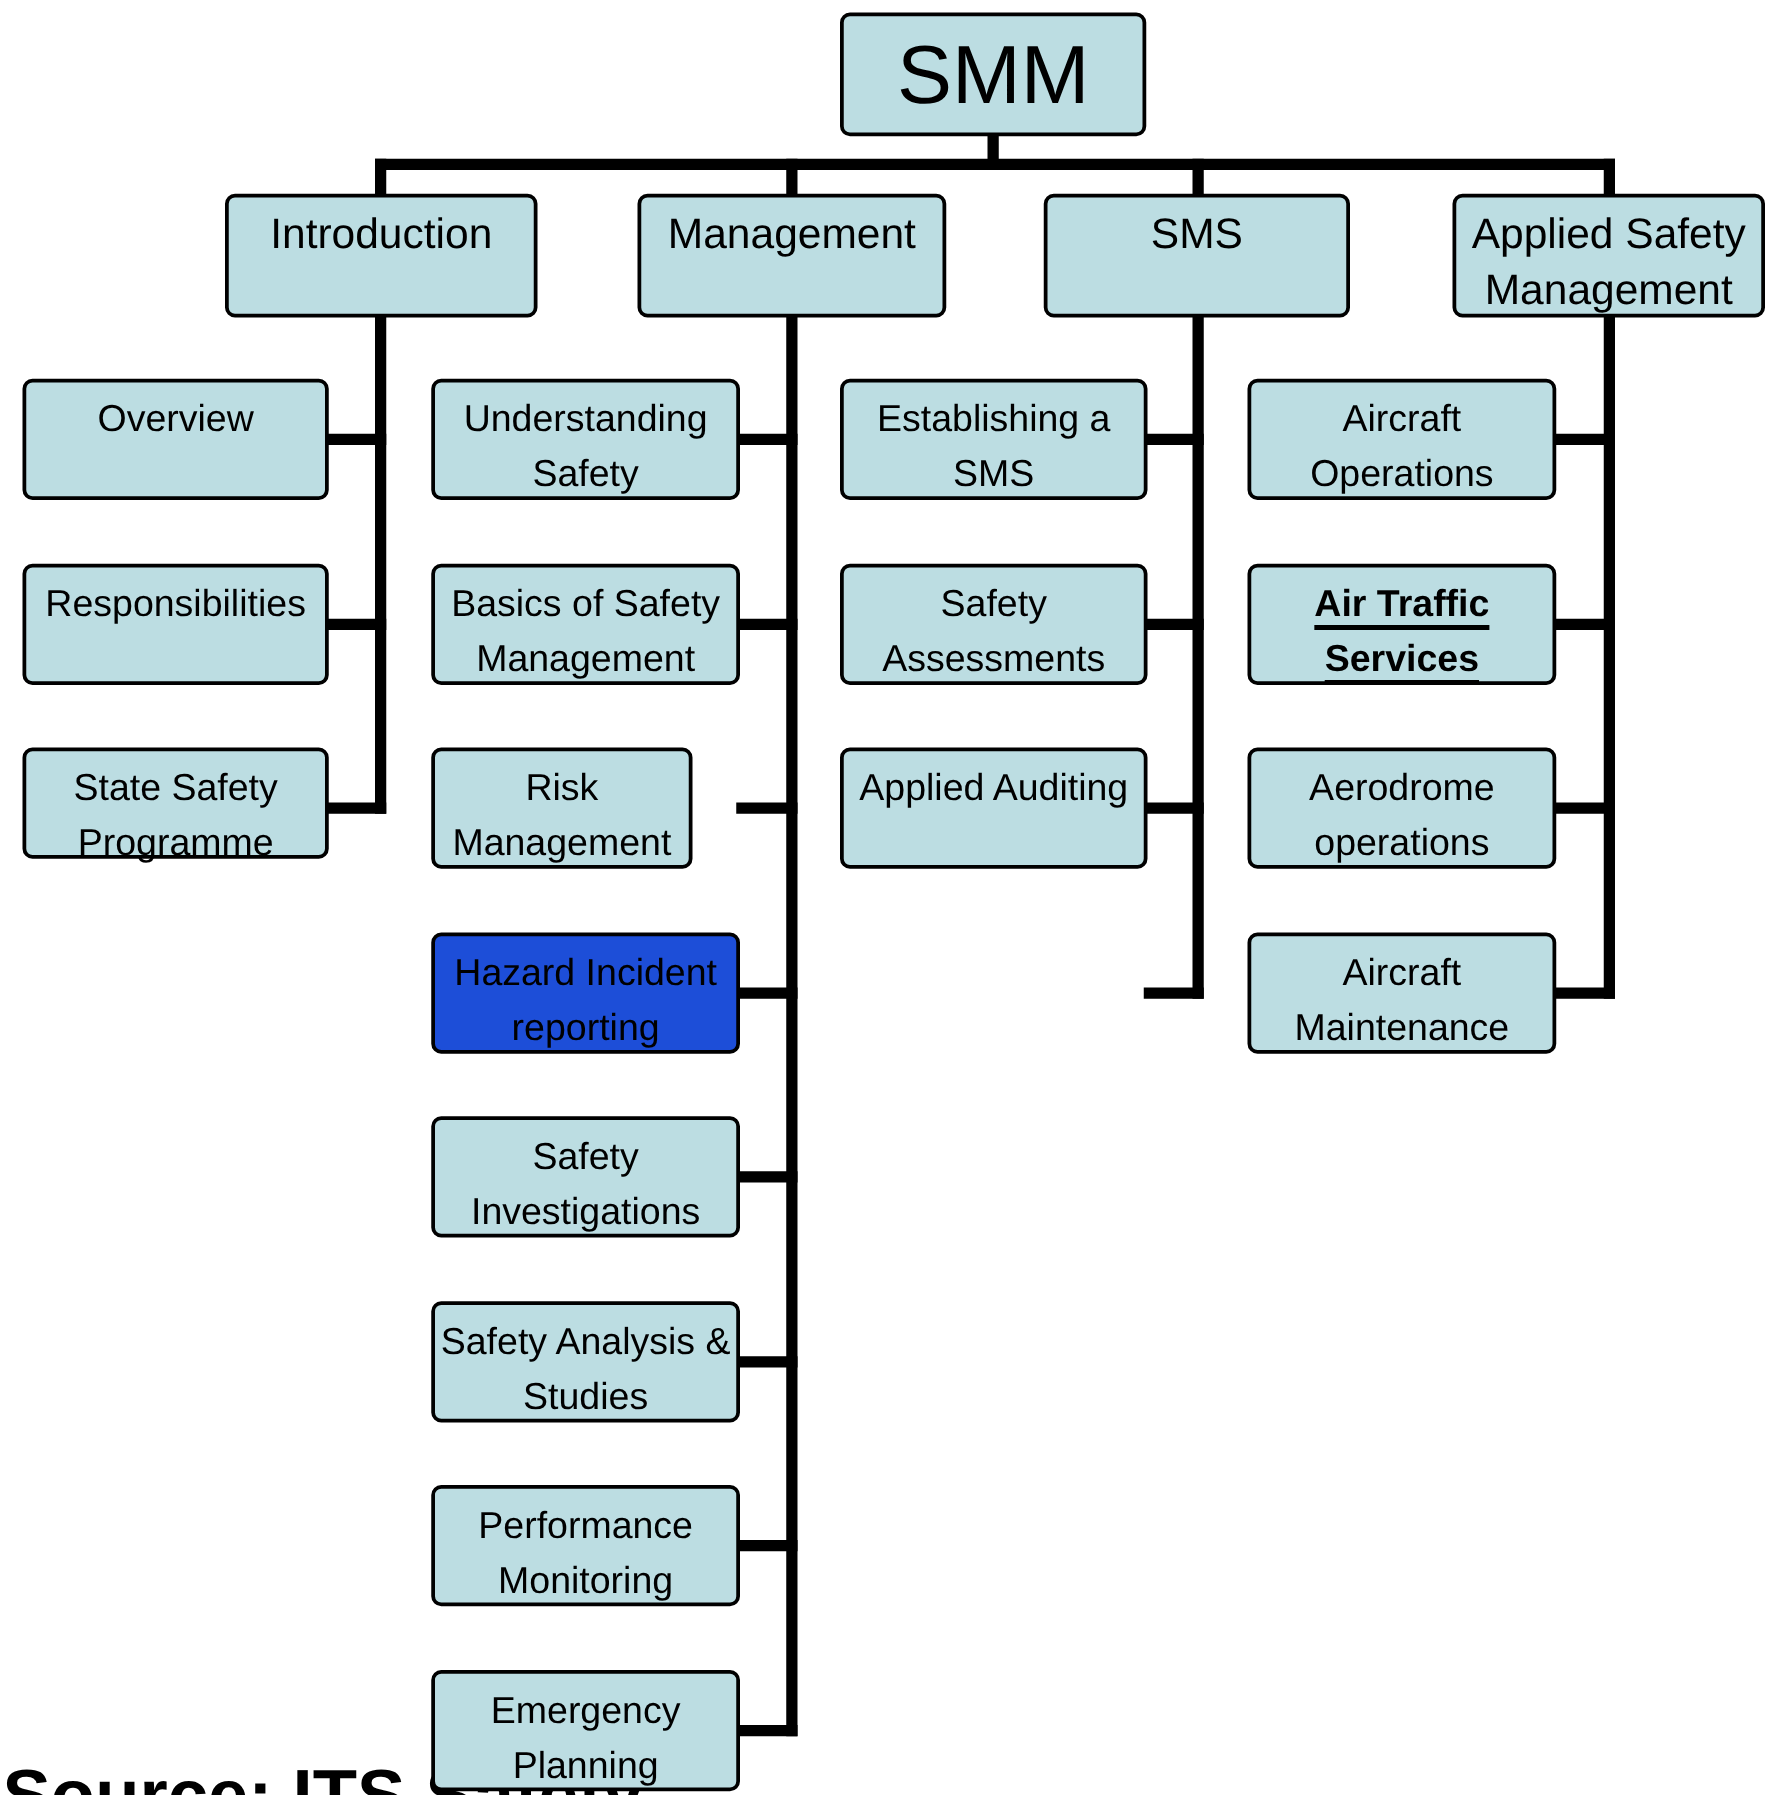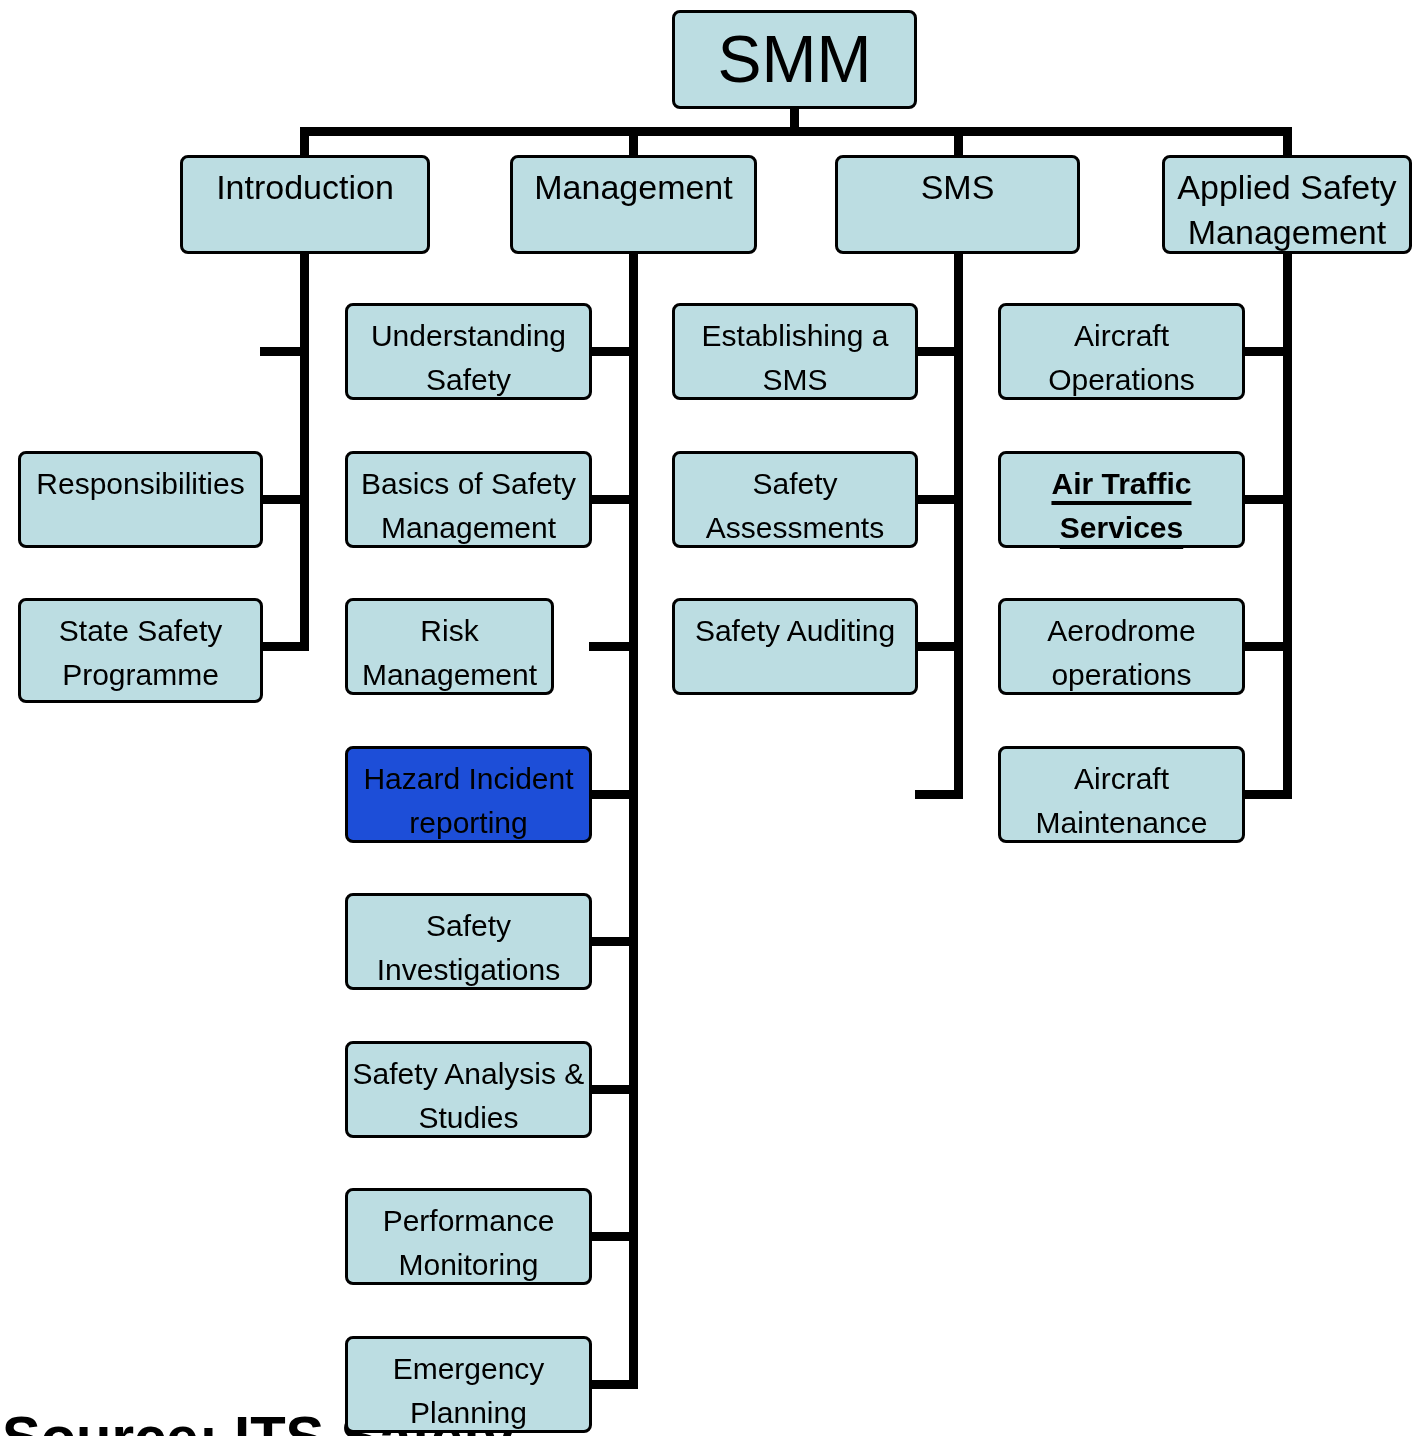--- a/index.html
+++ b/index.html
@@ -51,22 +51,23 @@
     <div class="edge" style="left: 915px; top: 642px; width: 47.5px; height: 9px; background: rgb(0, 0, 0);"></div>
     <div class="edge" style="left: 915px; top: 789.5px; width: 47.5px; height: 9px; background: rgb(0, 0, 0);"></div>
     <div class="edge" style="left: 1282.5px; top: 127px; width: 9px; height: 31px; background: rgb(0, 0, 0);"></div>
     <div class="edge" style="left: 1282.5px; top: 252px; width: 9px; height: 546.5px; background: rgb(0, 0, 0);"></div>
     <div class="edge" style="left: 1242px; top: 347px; width: 49.5px; height: 9px; background: rgb(0, 0, 0);"></div>
     <div class="edge" style="left: 1242px; top: 494.5px; width: 49.5px; height: 9px; background: rgb(0, 0, 0);"></div>
     <div class="edge" style="left: 1242px; top: 642px; width: 49.5px; height: 9px; background: rgb(0, 0, 0);"></div>
     <div class="edge" style="left: 1242px; top: 789.5px; width: 49.5px; height: 9px; background: rgb(0, 0, 0);"></div>
     <div class="box root" style="left: 672px; top: 10px; width: 245px; height: 99px; background: rgb(188, 221, 226); border-color: rgb(0, 0, 0);">SMM</div>
     <div class="box header" style="left: 180px; top: 155px; width: 250px; height: 99px; background: rgb(188, 221, 226); border-color: rgb(0, 0, 0);">Introduction</div>
+    <div class="box" style="left: 18px; top: 303px; width: 245px; height: 97px; background: rgb(188, 221, 226); border-color: rgb(0, 0, 0);">Overview</div>
     <div class="box" style="left: 18px; top: 450.5px; width: 245px; height: 97px; background: rgb(188, 221, 226); border-color: rgb(0, 0, 0);">Responsibilities</div>
-    <div class="box" style="left: 18px; top: 598px; width: 245px; height: 105px; background: rgb(188, 221, 226); border-color: rgb(0, 0, 0);">State Safety
+    <div class="box" style="left: 18px; top: 598px; width: 245px; height: 89px; background: rgb(188, 221, 226); border-color: rgb(0, 0, 0);">State Safety
 Programme</div>
     <div class="box header" style="left: 510px; top: 155px; width: 247px; height: 99px; background: rgb(188, 221, 226); border-color: rgb(0, 0, 0);">Management</div>
     <div class="box" style="left: 345px; top: 303px; width: 247px; height: 97px; background: rgb(188, 221, 226); border-color: rgb(0, 0, 0);">Understanding
 Safety</div>
     <div class="box" style="left: 345px; top: 450.5px; width: 247px; height: 97px; background: rgb(188, 221, 226); border-color: rgb(0, 0, 0);">Basics of Safety
 Management</div>
     <div class="box" style="left: 345px; top: 598px; width: 209px; height: 97px; background: rgb(188, 221, 226); border-color: rgb(0, 0, 0);">Risk
 Management</div>
     <div class="box" style="left: 345px; top: 745.5px; width: 247px; height: 97px; background: #1d4ed8; border-color: rgb(0, 0, 0);">Hazard Incident
 reporting</div>
@@ -76,21 +77,21 @@
 Studies</div>
     <div class="box" style="left: 345px; top: 1188px; width: 247px; height: 97px; background: rgb(188, 221, 226); border-color: rgb(0, 0, 0);">Performance
 Monitoring</div>
     <div class="box" style="left: 345px; top: 1335.5px; width: 247px; height: 97px; background: rgb(188, 221, 226); border-color: rgb(0, 0, 0);">Emergency
 Planning</div>
     <div class="box header" style="left: 835px; top: 155px; width: 245px; height: 99px; background: rgb(188, 221, 226); border-color: rgb(0, 0, 0);">SMS</div>
     <div class="box" style="left: 672px; top: 303px; width: 246px; height: 97px; background: rgb(188, 221, 226); border-color: rgb(0, 0, 0);">Establishing a
 SMS</div>
     <div class="box" style="left: 672px; top: 450.5px; width: 246px; height: 97px; background: rgb(188, 221, 226); border-color: rgb(0, 0, 0);">Safety
 Assessments</div>
-    <div class="box" style="left: 672px; top: 598px; width: 246px; height: 97px; background: rgb(188, 221, 226); border-color: rgb(0, 0, 0);">Safety Auditing</div>
+    <div class="box" style="left: 672px; top: 598px; width: 246px; height: 97px; background: rgb(188, 221, 226); border-color: rgb(0, 0, 0);">Applied Auditing</div>
     <div class="box header" style="left: 1162px; top: 155px; width: 250px; height: 99px; background: rgb(188, 221, 226); border-color: rgb(0, 0, 0);">Applied Safety
 Management</div>
     <div class="box" style="left: 998px; top: 303px; width: 247px; height: 97px; background: rgb(188, 221, 226); border-color: rgb(0, 0, 0);">Aircraft
 Operations</div>
     <div class="box emph" style="left: 998px; top: 450.5px; width: 247px; height: 97px; background: rgb(188, 221, 226); border-color: rgb(0, 0, 0);">Air Traffic
 Services</div>
     <div class="box" style="left: 998px; top: 598px; width: 247px; height: 97px; background: rgb(188, 221, 226); border-color: rgb(0, 0, 0);">Aerodrome
 operations</div>
     <div class="box" style="left: 998px; top: 745.5px; width: 247px; height: 97px; background: rgb(188, 221, 226); border-color: rgb(0, 0, 0);">Aircraft
 Maintenance</div>

